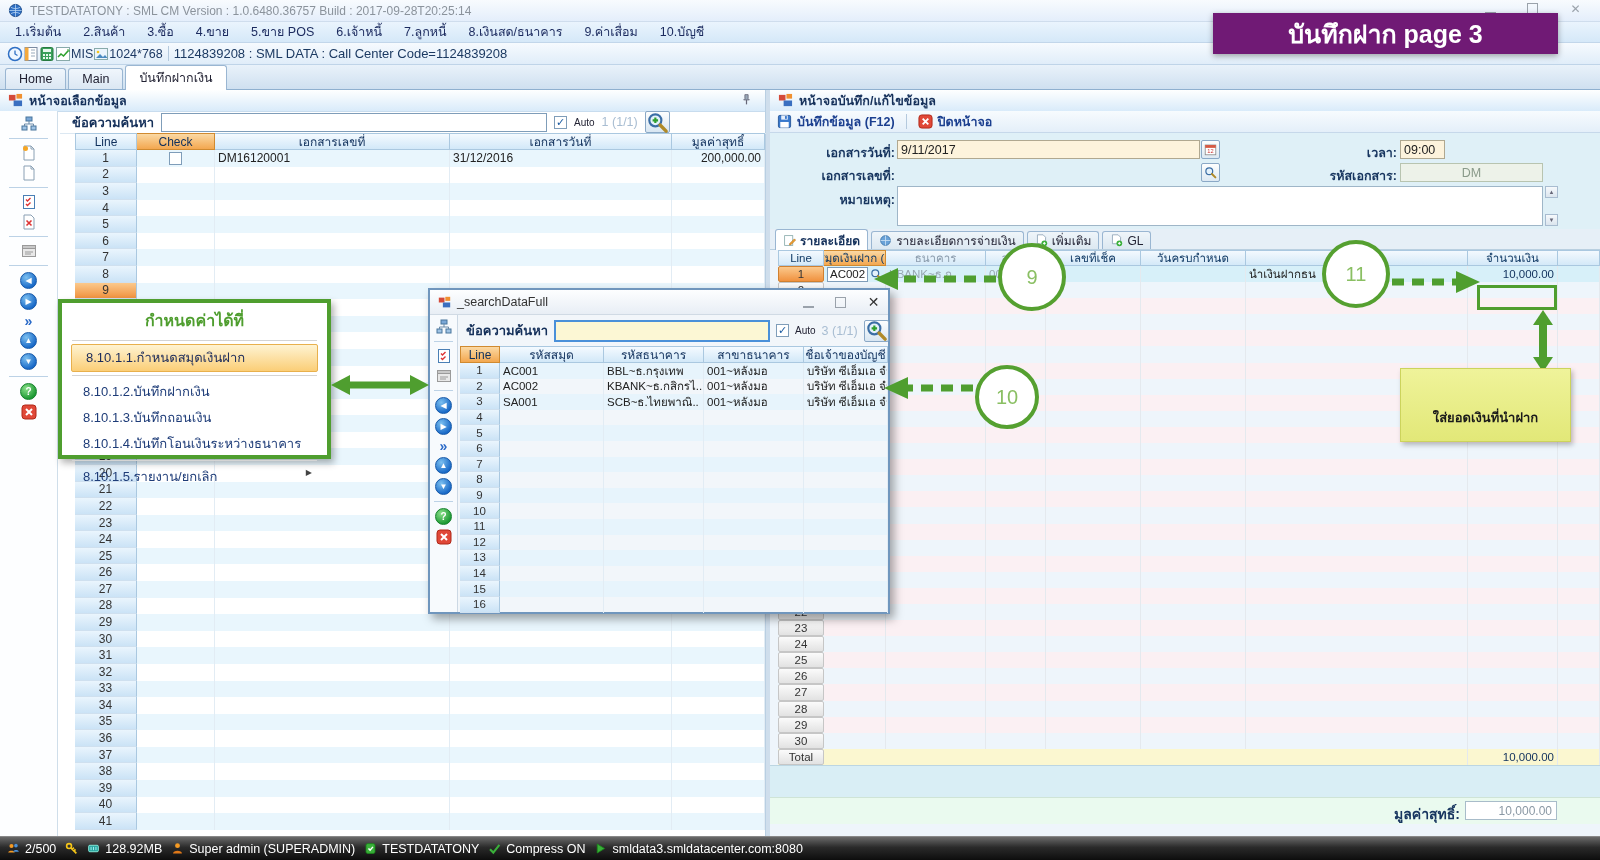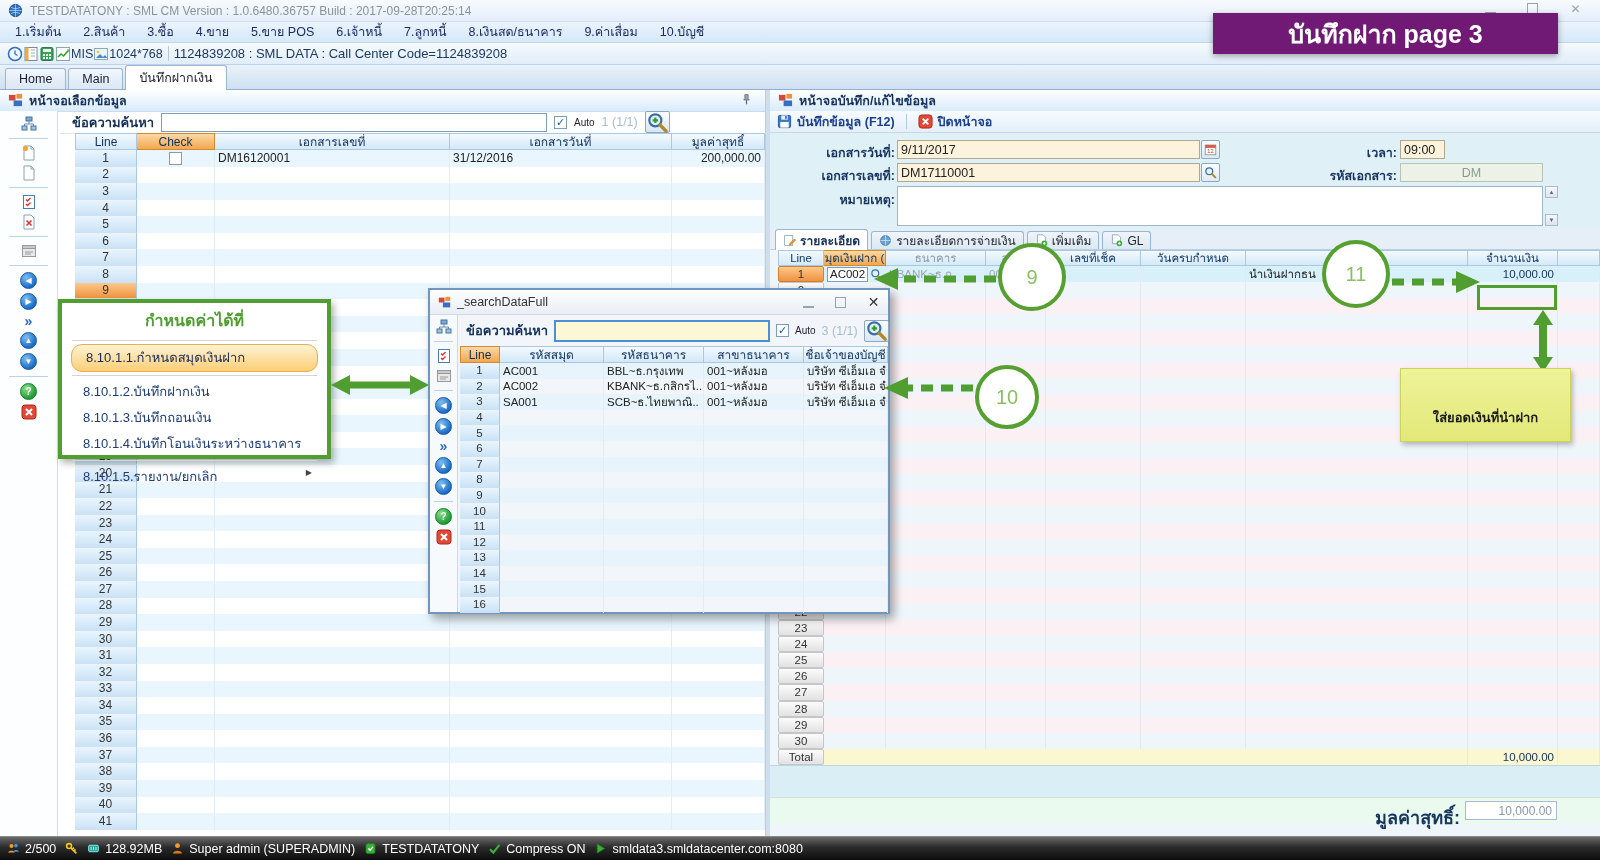--- a/index.html
+++ b/index.html
@@ -114,34 +114,34 @@
 .rg-row.sel1 .rg-cell{background:#d7f0f9}
 .rg-row.pink .rg-cell{background:#fbf0f3}
 .rg-cell.num{justify-content:flex-end;color:#10305c}
 .rg-cell .dimtxt{color:#98a6b2}
 .bookbox{background:#fff;border:1px solid #7f9db9;height:13px;line-height:13px;padding:0 2px;font-size:11.5px;margin-right:2px}
 #rg-total{position:absolute;left:8px;top:659px;width:822px;height:16px;display:grid;
   grid-template-columns:46px 62px 100px 60px 95px 105px 222px 90px 42px;background:#fbf7d0;
   border-bottom:1px solid #cdd4da;font-size:11.5px}
 #rp-strip{position:absolute;left:0;top:675px;width:830px;height:32px;background:#d9eef5;border-top:1px solid #bcd6e2}
 #rp-net{position:absolute;left:0;top:707px;width:830px;height:26px;background:#eafaef;border-top:1px solid #cfe4d6}
-#net-label{position:absolute;right:140px;top:5px;font-size:18px;font-weight:bold;color:#17355f}
+#net-label{position:absolute;right:140px;top:5px;font-size:14px;font-weight:bold;color:#17355f}
 #net-value{position:absolute;left:695px;top:3px;width:92px;height:19px;background:#fff;border:1px solid #a8bcc9;
   box-sizing:border-box;display:flex;align-items:center;justify-content:flex-end;padding:0 4px;color:#8a98a4;font-size:12px}
 
 #statusbar{position:absolute;left:0;top:836px;width:1600px;height:24px;
   background:linear-gradient(#6a6a6a,#2a2a2a 45%,#0d0d0d);color:#fff;display:flex;align-items:center;
   gap:9px;padding-left:7px;box-sizing:border-box;font-size:12.5px;border-top:1px solid #888}
 .sb-item{display:flex;align-items:center;gap:5px;white-space:nowrap}
 
 #ctx-menu{position:absolute;left:58px;top:299px;width:273px;height:160px;background:#fff;
   border:4px solid #4f9e2f;box-shadow:3px 4px 7px rgba(0,0,0,.3);z-index:20;box-sizing:border-box;padding:2px 7px}
 .cm-title{text-align:center;color:#4f9e2f;font-weight:bold;font-size:16px;padding:3px 0 4px}
 .cm-item{font-size:13px;color:#1e3c78;padding:2px 8px 3px 14px;position:relative;white-space:nowrap}
-.cm-item.hl{background:linear-gradient(#fef3d2,#fbce77);border:1px solid #e8b04c;border-radius:11px;margin:0 2px;color:#1a2a5a}
+.cm-item.hl{background:linear-gradient(#fef3d2,#fbce77);border:1px solid #e8b04c;border-radius:2px;margin:0 2px;color:#1a2a5a}
 .cm-sep{border-top:1px solid #d4d4d4;margin:3px 3px}
 .cm-arrow{position:absolute;right:8px;top:4px;font-size:8px;color:#444}
 
 #search-popup{position:absolute;left:428px;top:288px;width:462px;height:326px;background:#f2f6fa;
   border:2px solid #7096bd;box-shadow:4px 5px 9px rgba(0,0,0,.35);z-index:24;box-sizing:border-box}
 #sp-title{height:25px;background:linear-gradient(#fdfeff,#e8eef5);display:flex;align-items:center;gap:6px;
   padding:0 8px;font-size:12.5px;color:#333;border-bottom:1px solid #d0dae4;box-sizing:border-box}
 #sp-controls{margin-left:auto;display:flex;gap:20px;align-items:center;color:#444}
 #sp-body{position:relative;height:297px}
 #sp-side{position:absolute;left:0;top:0;width:28px;height:297px;border-right:1px solid #ccd8e4;
@@ -693,21 +693,20 @@
           <svg viewBox="0 0 16 16">
             <rect x="1.5" y="2.5" width="13" height="12" fill="#fff" stroke="#888"></rect>
             <rect x="1.5" y="2.5" width="13" height="3.5" fill="#d65a44"></rect>
             <text x="8" y="12.5" font-size="7" fill="#c33" text-anchor="middle">12</text>
           </svg>
         </span>
       </span>
     <span class="f-label" style="left:540px;top:10px;width:87px">เวลา:</span>
     <input class="inp" style="left: 630px; top: 7px; width: 45px;" value="09:00">
     <span class="f-label" style="left:8px;top:33px;width:117px">เอกสารเลขที่:</span>
-    <input class="inp" style="left: 127px; top: 30px; width: 303px;" value="DM17110001">
     <span class="sqbtn" style="left:431px;top:30px">
         <span class="icn sm" id="docno-mag">
           <svg viewBox="0 0 16 16">
             <circle cx="6.5" cy="6.5" r="4.2" fill="#e4f1fb" stroke="#3b6ea5" stroke-width="1.5"></circle>
             <line x1="9.8" y1="9.8" x2="14" y2="14" stroke="#b08a28" stroke-width="2.4" stroke-linecap="round"></line>
           </svg>
         </span>
       </span>
     <span class="f-label" style="left:540px;top:33px;width:87px">รหัสเอกสาร:</span>
     <input class="inp grey" style="left: 630px; top: 30px; width: 143px; text-align: center;" value="DM">

